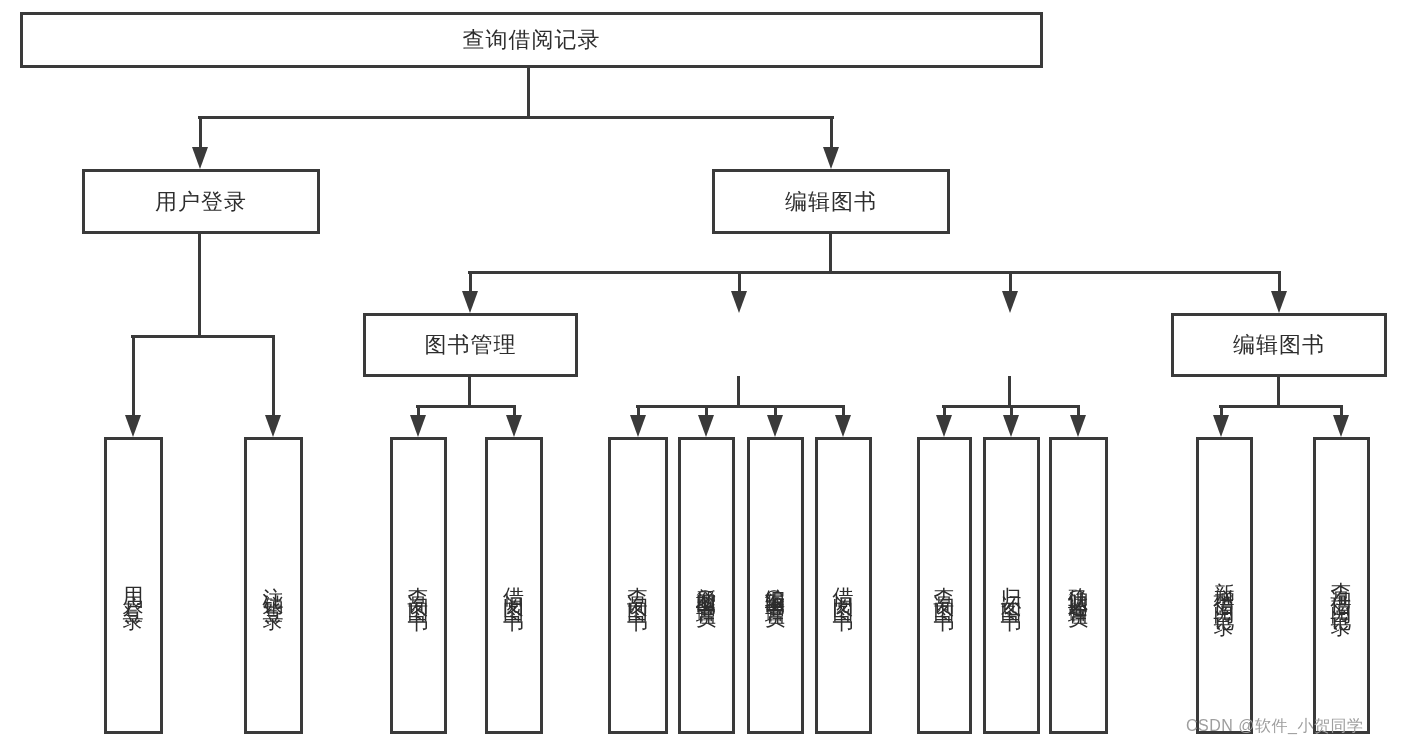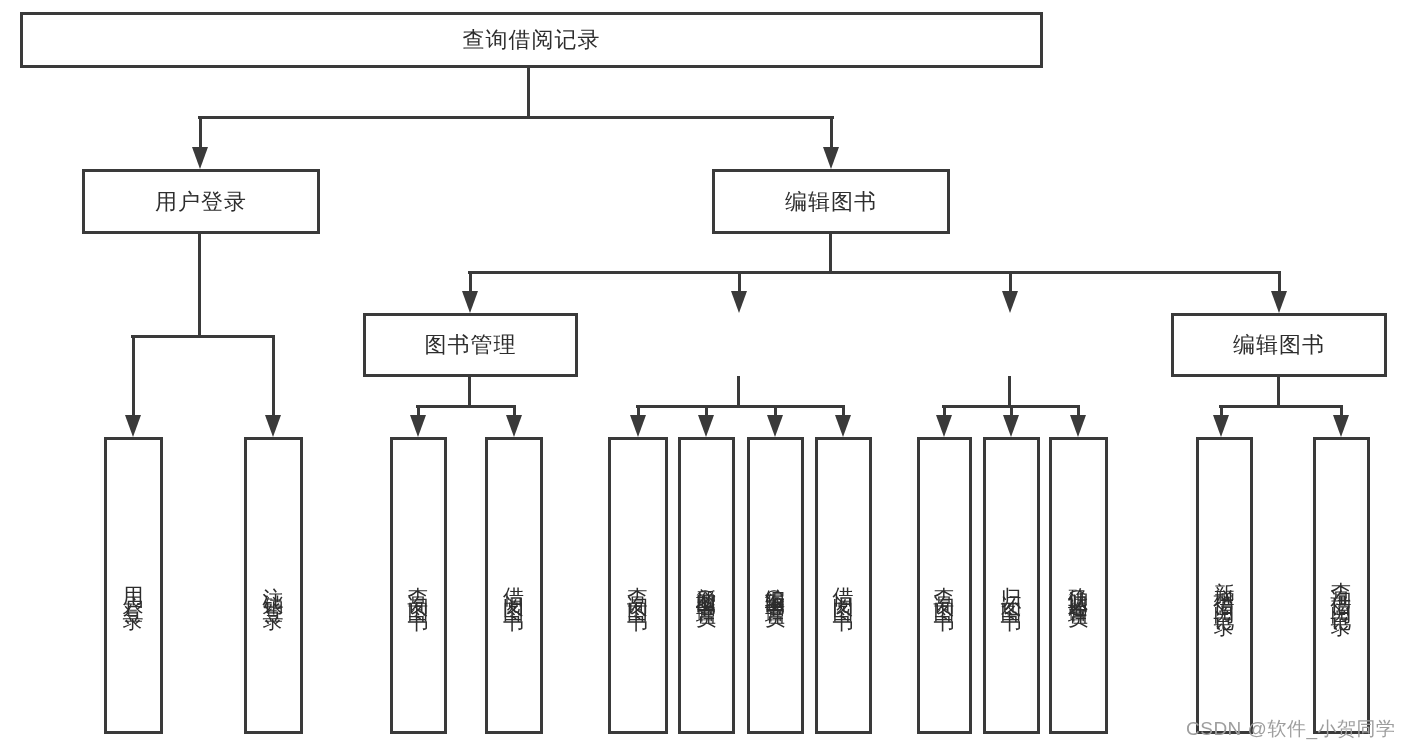--- a/index.html
+++ b/index.html
@@ -28,21 +28,21 @@
     content:"";position:absolute;left:6.5px;top:0;width:3px;
     height:calc(100% - 18px);background:#3a3a3a;
   }
   .arr::after{
     content:"";position:absolute;left:0;bottom:0;width:0;height:0;
     border-left:8px solid transparent;border-right:8px solid transparent;
     border-top:22px solid #3a3a3a;
   }
   
   .watermark{
-    position:absolute;left:1186px;top:716px;font-size:19px;color:#9e9e9e;
+    position:absolute;left:1186px;top:716px;font-size:16px;color:#9e9e9e;
     letter-spacing:0.5px;white-space:nowrap;
   }
 </style>
 </head>
 <body>
 
 <div id="canvas">
 
   <div class="node" style="left:20px;top:12px;width:1023px;height:56px;">
     <span class="lbl">查询借阅记录</span>

